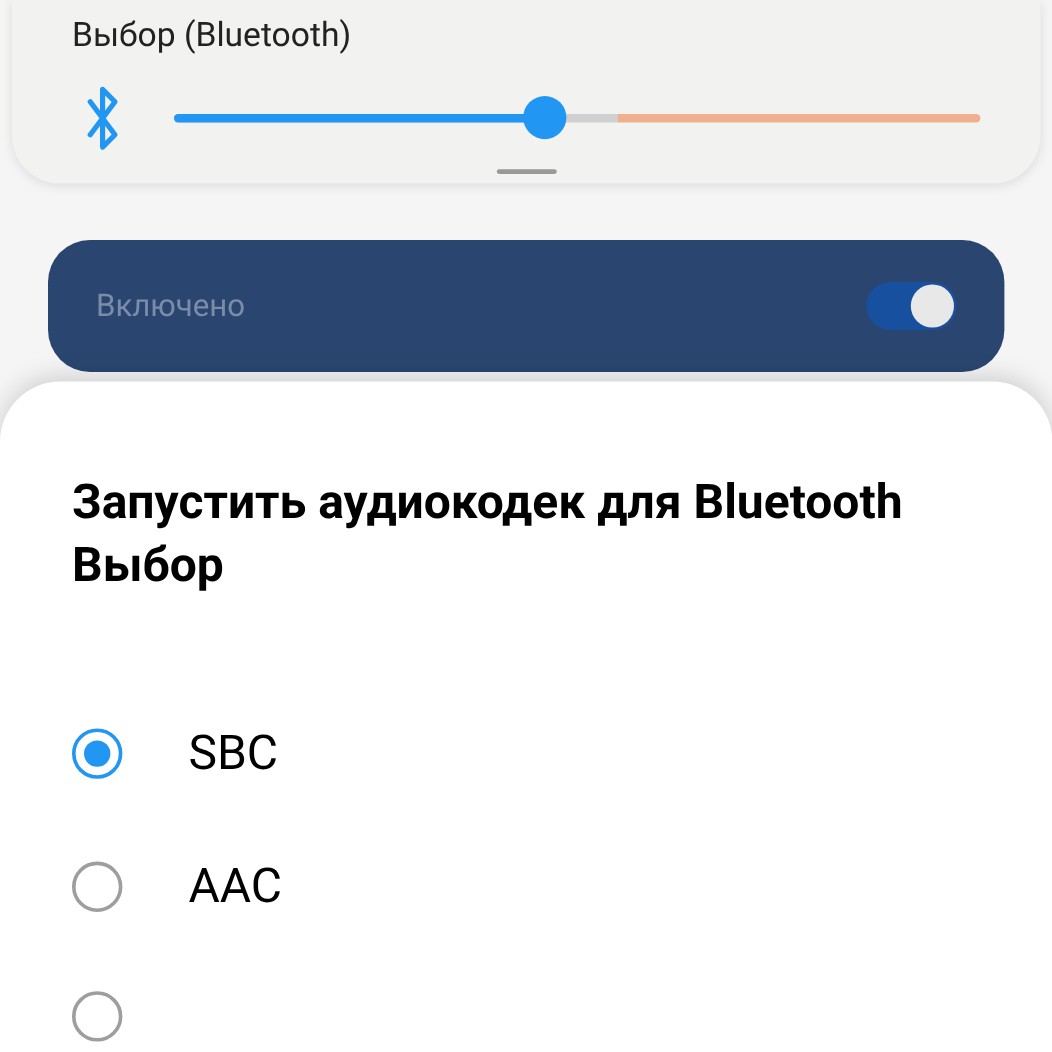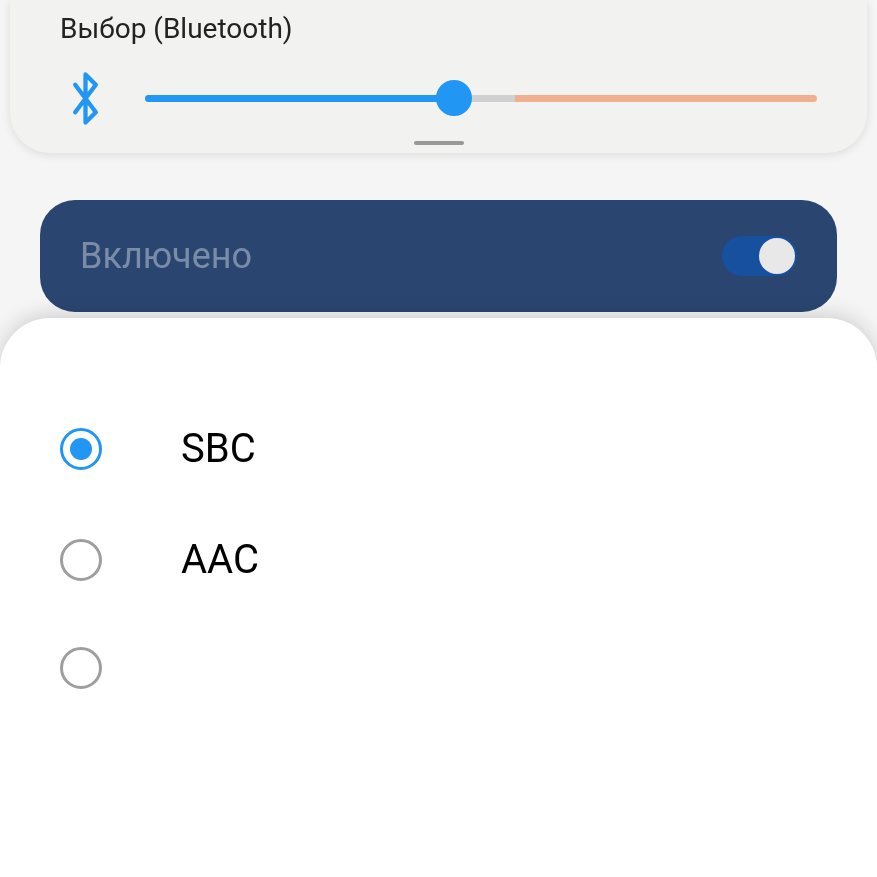--- a/index.html
+++ b/index.html
@@ -123,21 +123,21 @@
     }
     .toggle-card {
       background: #2a4670;
       border-radius: 35px;
       padding: 35px 40px;
       display: flex;
       justify-content: space-between;
       align-items: center;
     }
     .toggle-label {
-      font-size: 36px;
+      font-size: 26px;
       color: #7a8ca8;
       font-weight: 400;
     }
     .toggle-switch {
       width: 75px;
       height: 40px;
       background: #1850a0;
       border-radius: 20px;
       position: relative;
     }
@@ -165,21 +165,21 @@
     .modal-title {
       font-size: 40px;
       font-weight: 700;
       color: #000;
       line-height: 1.3;
       margin-bottom: 75px;
     }
     .radio-option {
       display: flex;
       align-items: center;
-      gap: 79px;
+      gap: 55px;
       padding: 32px 0;
     }
     .radio-circle {
       width: 42px;
       height: 42px;
       border: 3px solid #9e9e9e;
       border-radius: 50%;
       display: flex;
       align-items: center;
       justify-content: center;
@@ -244,20 +244,21 @@
 <div class="background-settings">
   <div class="toggle-card">
     <div class="toggle-label">Включено</div>
     <div class="toggle-switch">
       <div class="toggle-knob"></div>
     </div>
   </div>
 </div>
 
 <div class="modal-sheet">
+  <div class="modal-title">Запустить аудиокодек для Bluetooth Выбор</div>
 
   <div class="radio-option">
     <div class="radio-circle selected">
       <div class="radio-dot"></div>
     </div>
     <div class="radio-label">SBC</div>
   </div>
 
   <div class="radio-option">
     <div class="radio-circle"></div>

